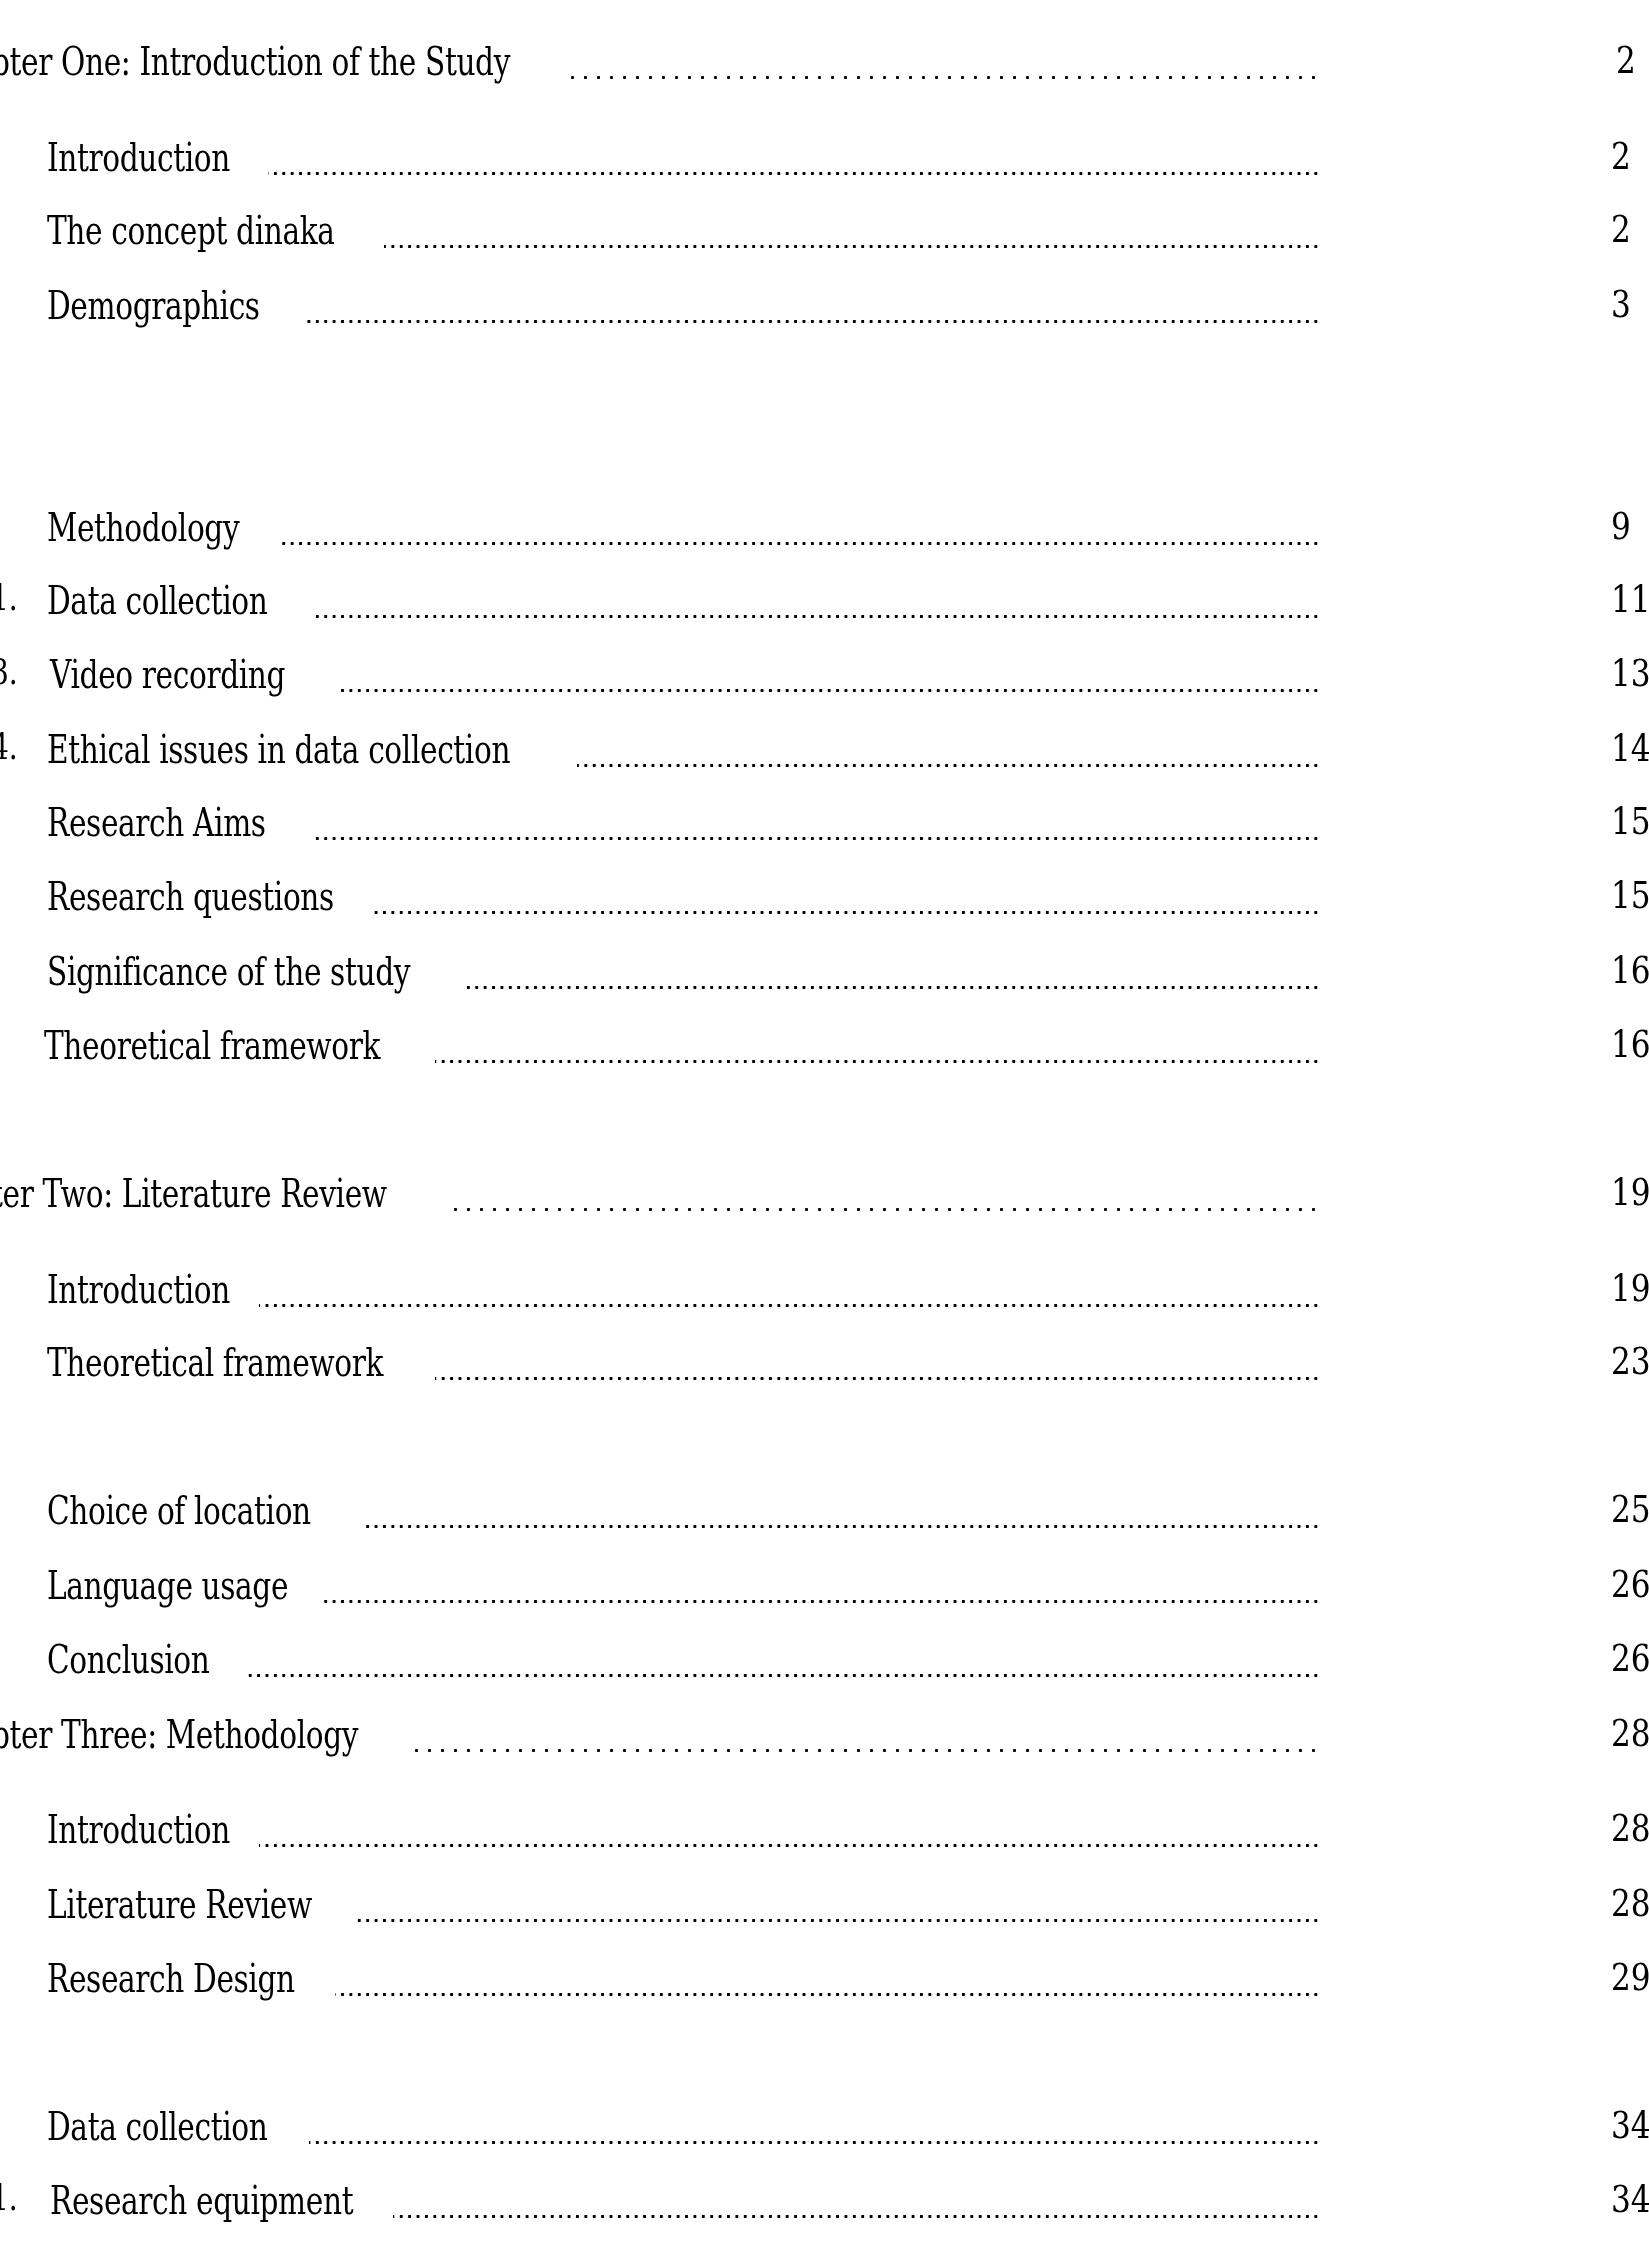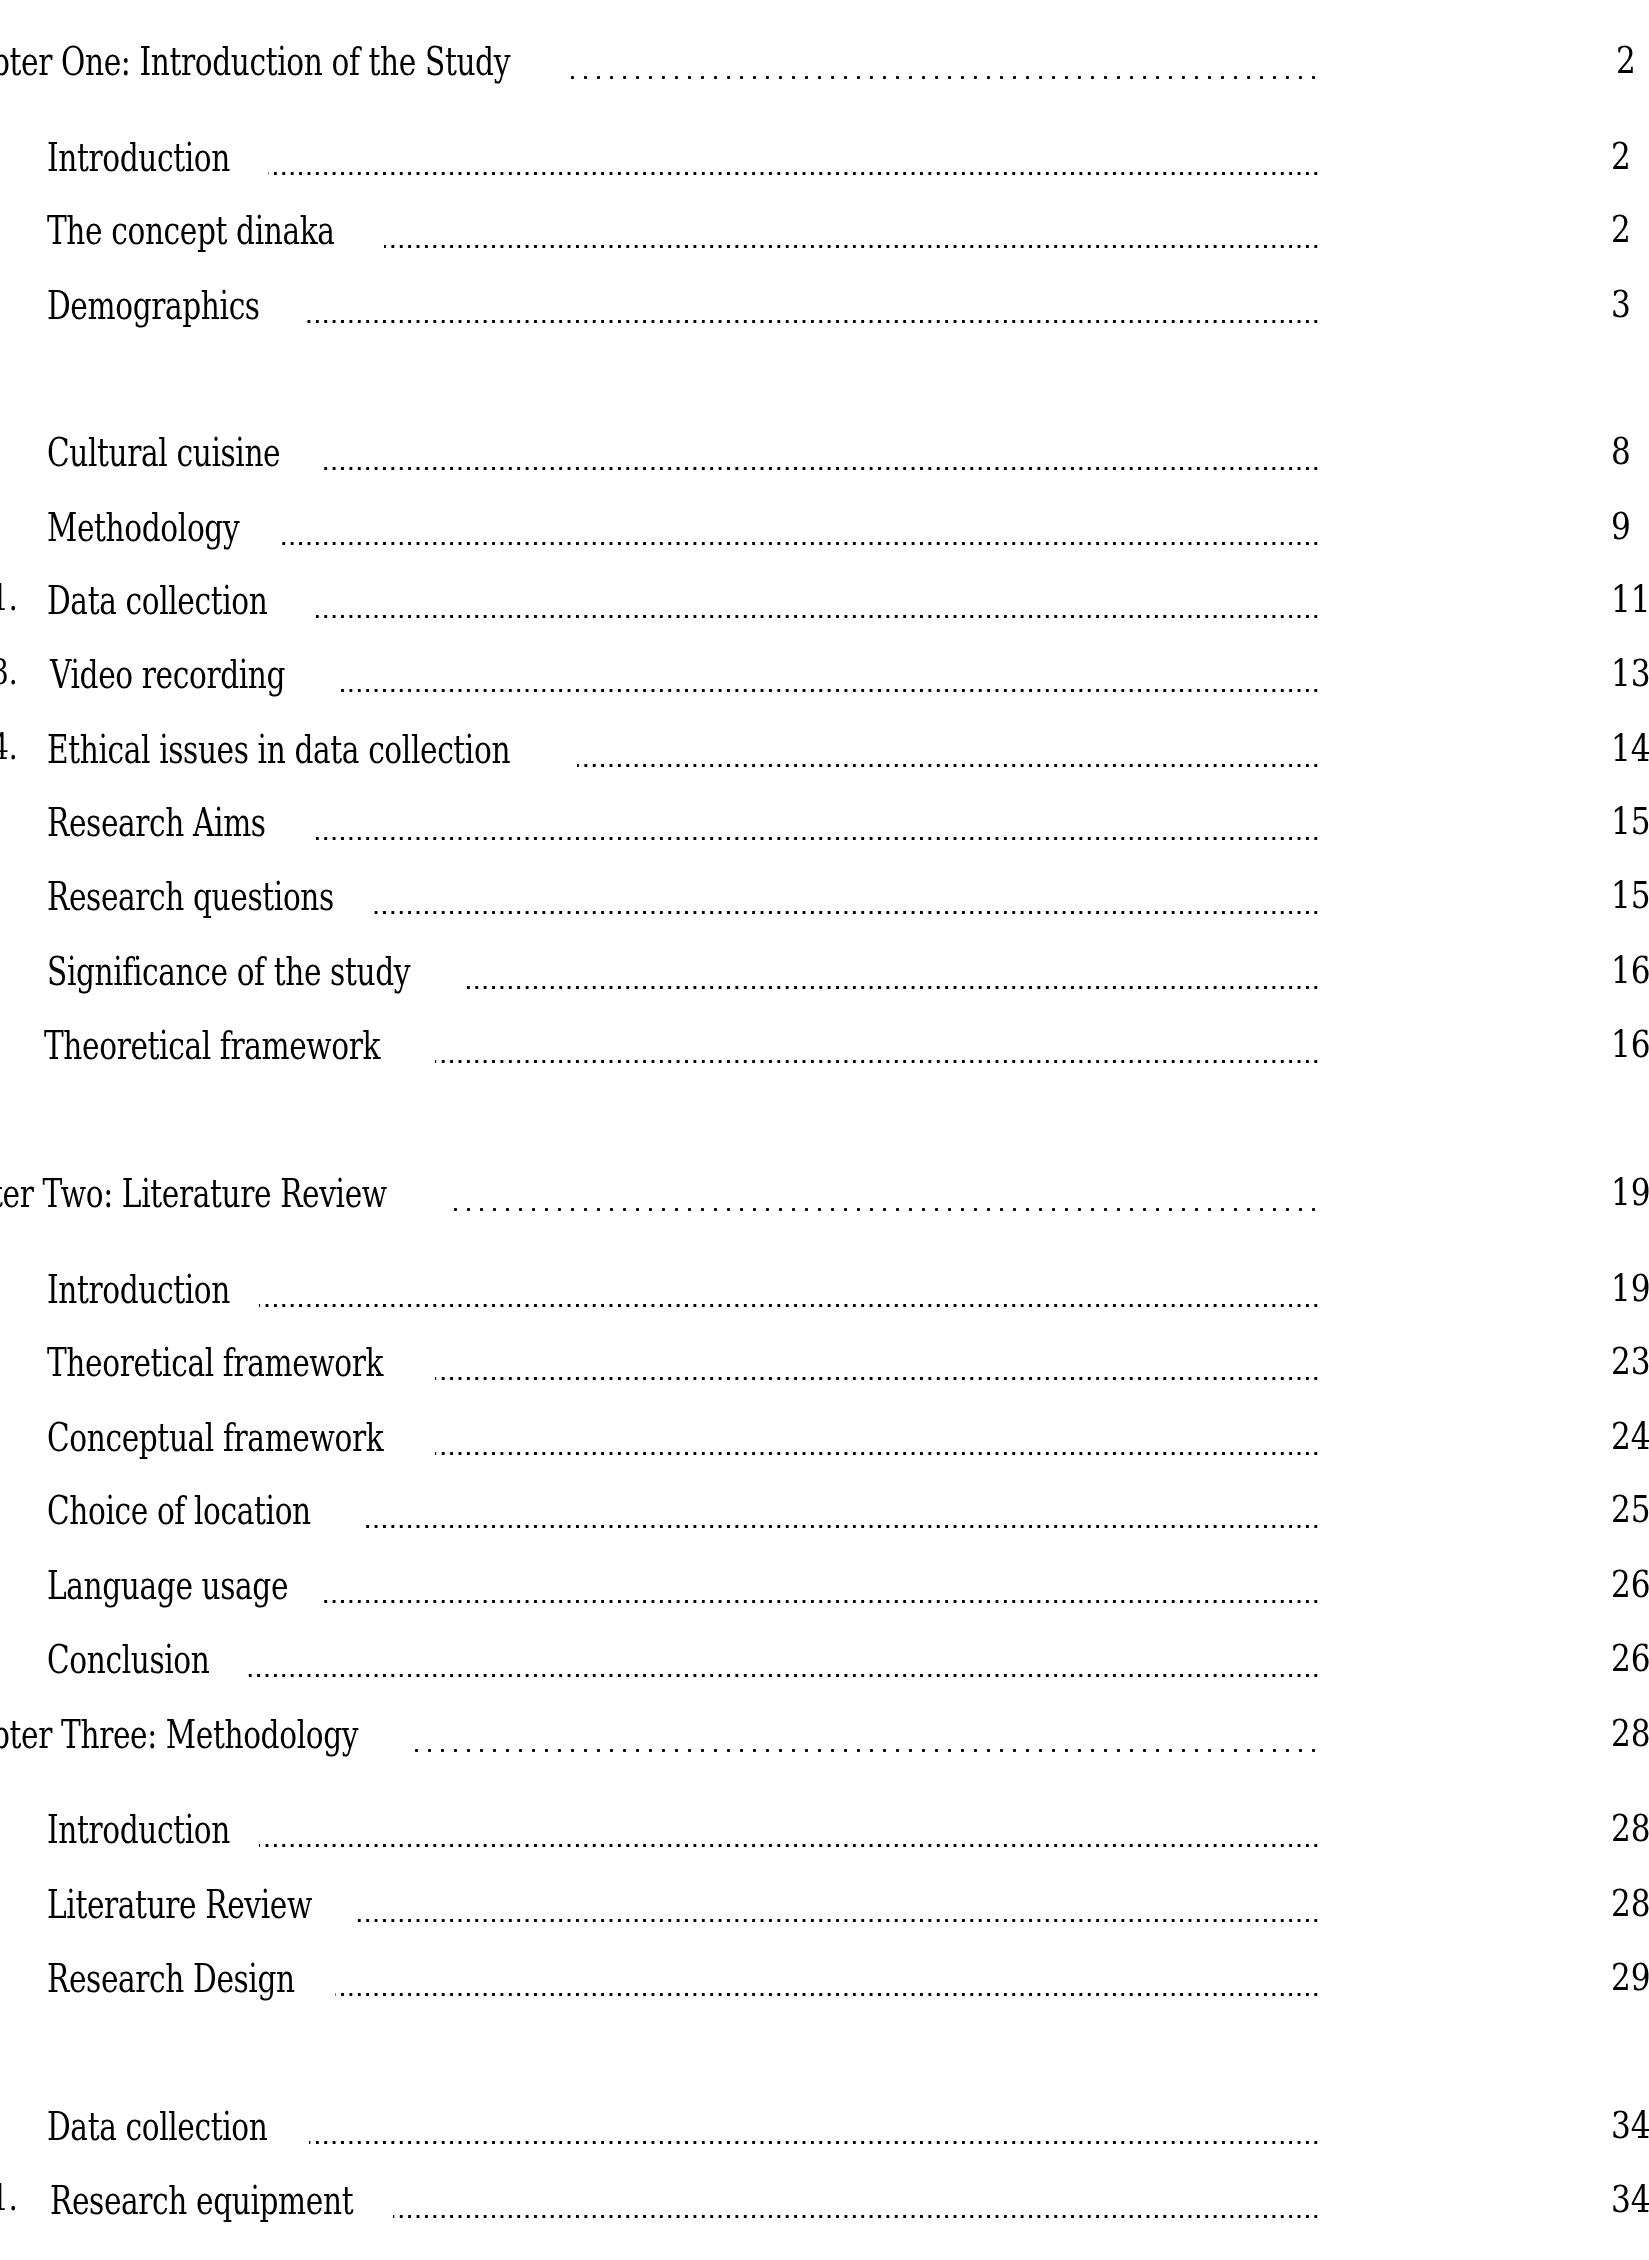--- a/index.html
+++ b/index.html
@@ -47,25 +47,20 @@
     <span class="page">2</span>
   </div>
 
   <div class="row section" style="top:282px">
     <span class="title">Demographics</span>
     <span class="leader" style="left:303px"></span>
     <span class="page">3</span>
   </div>
 
 
-  <div class="row section" style="top:429px">
-    <span class="title">Cultural cuisine</span>
-    <span class="leader" style="left:320px"></span>
-    <span class="page">8</span>
-  </div>
 
   <div class="row section" style="top:504px">
     <span class="title">Methodology</span>
     <span class="leader" style="left:278px"></span>
     <span class="page">9</span>
   </div>
 
   <div class="row section" style="top:577px">
     <span class="num">1.</span>
     <span class="title" style="left:47px"> Data collection</span>
@@ -124,25 +119,20 @@
     <span class="leader" style="left:259px"></span>
     <span class="page">19</span>
   </div>
 
   <div class="row section" style="top:1339px">
     <span class="title">Theoretical framework</span>
     <span class="leader" style="left:435px"></span>
     <span class="page">23</span>
   </div>
 
-  <div class="row section" style="top:1414px">
-    <span class="title">Conceptual framework</span>
-    <span class="leader" style="left:435px"></span>
-    <span class="page">24</span>
-  </div>
 
   <div class="row section" style="top:1487px">
     <span class="title">Choice of location</span>
     <span class="leader" style="left:362px"></span>
     <span class="page">25</span>
   </div>
 
   <div class="row section" style="top:1562px">
     <span class="title">Language usage</span>
     <span class="leader" style="left:320px"></span>

